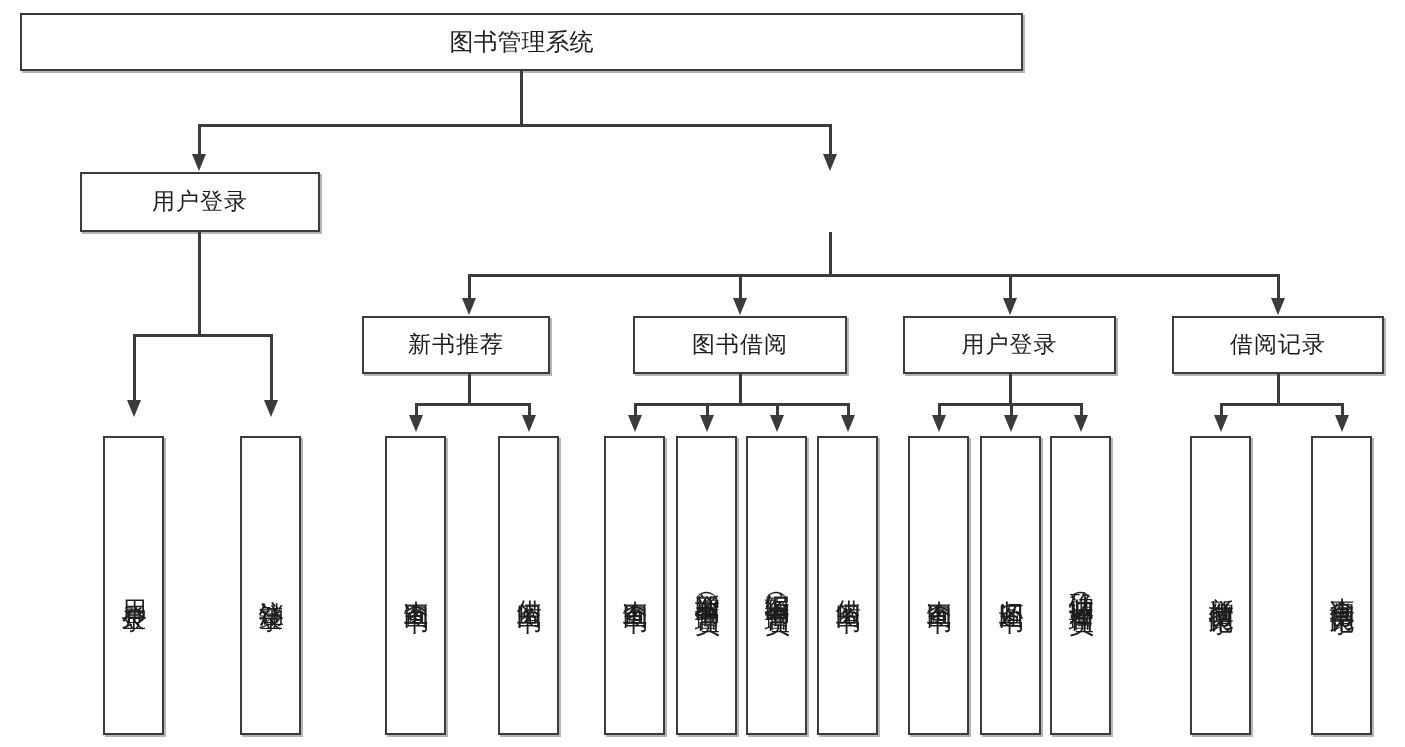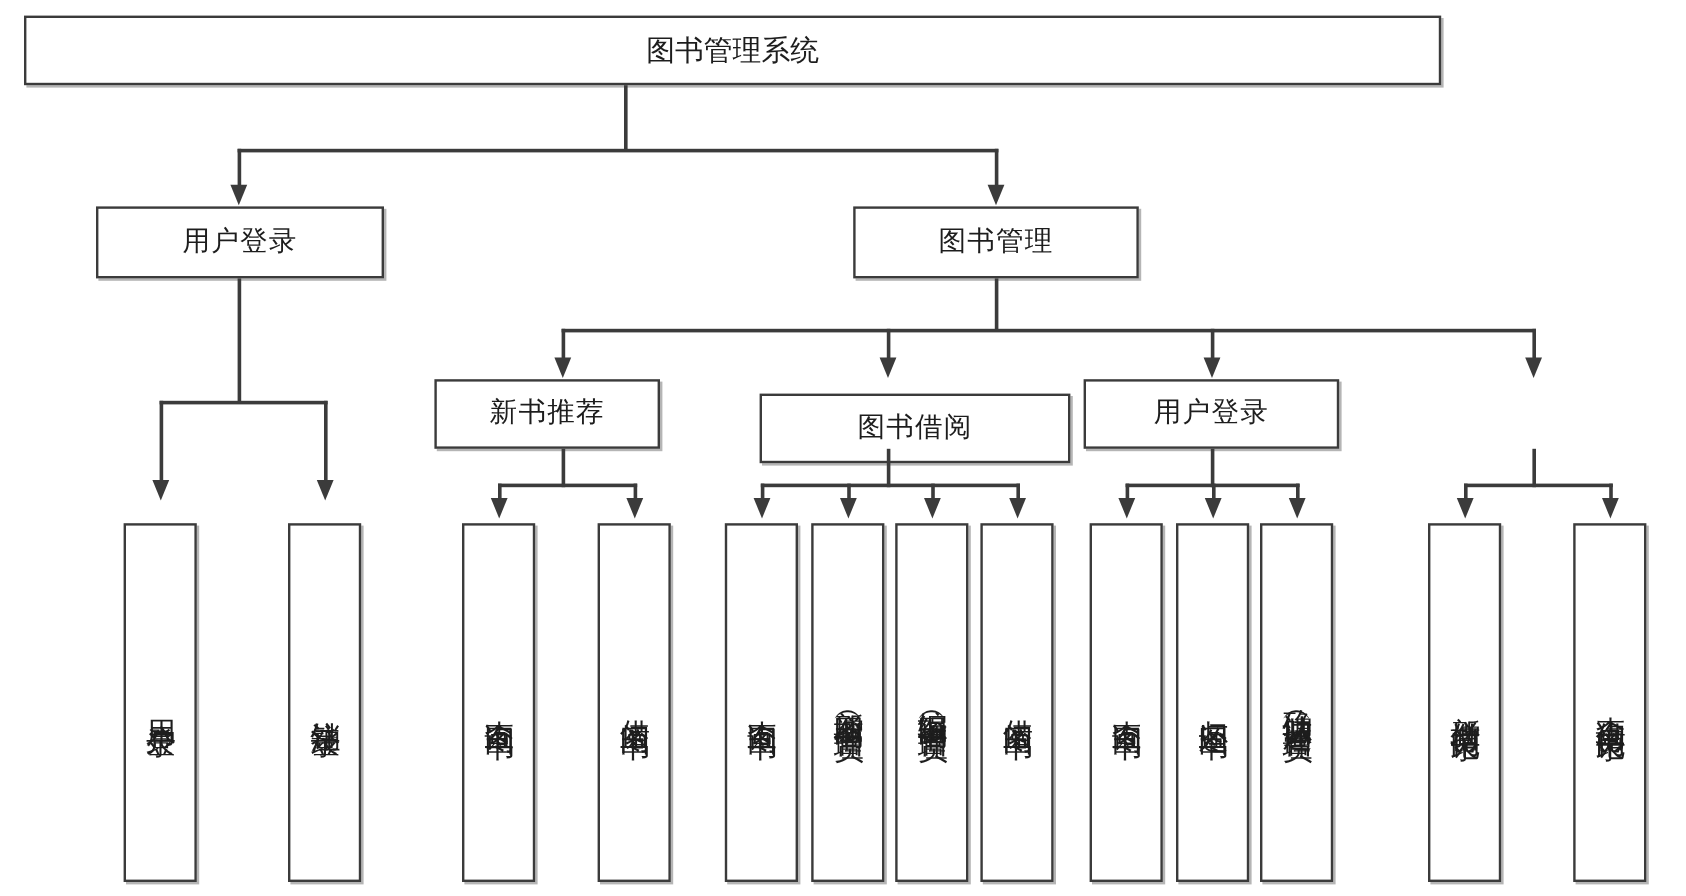--- a/index.html
+++ b/index.html
@@ -35,36 +35,33 @@
   
   #wm{position:absolute;left:1188px;top:714px;
       font-size:19px;color:#b9b9b9;white-space:nowrap;
       font-family:"DejaVu Sans","Liberation Sans",sans-serif;}
 </style>
 </head>
 <body>
 
 <div id="stage">
 
-  <div class="node root" style="left:20px;top:13px;width:1181px;height:58px;">
+  <div class="node root" style="left:20px;top:13px;width:1003px;height:58px;">
     <span>图书管理系统</span>
   </div>
 
   <div class="ln v" style="left:520px;top:71px;height:54px;"></div>
   <div class="ln h" style="left:198px;top:124px;width:634px;"></div>
   <div class="ln v" style="left:198px;top:124px;height:32px;"></div>
   <div class="arw" style="left:192px;top:154px;"></div>
   <div class="ln v" style="left:829px;top:124px;height:32px;"></div>
   <div class="arw" style="left:823px;top:154px;"></div>
 
   <div class="node h" style="left:80px;top:172px;width:240px;height:60px;">
     <span>用户登录</span>
-  </div>
-  <div class="node h" style="left:711px;top:172px;width:238px;height:60px;">
-    <span>图书管理</span>
   </div>
 
   <div class="ln v" style="left:198px;top:232px;height:104px;"></div>
   <div class="ln h" style="left:133px;top:334px;width:140px;"></div>
   <div class="ln v" style="left:133px;top:334px;height:68px;"></div>
   <div class="arw" style="left:127px;top:400px;"></div>
   <div class="ln v" style="left:270px;top:334px;height:68px;"></div>
   <div class="arw" style="left:264px;top:400px;"></div>
 
   <div class="ln v" style="left:829px;top:232px;height:44px;"></div>
@@ -74,25 +71,28 @@
   <div class="ln v" style="left:739px;top:274px;height:26px;"></div>
   <div class="arw" style="left:733px;top:298px;"></div>
   <div class="ln v" style="left:1009px;top:274px;height:26px;"></div>
   <div class="arw" style="left:1003px;top:298px;"></div>
   <div class="ln v" style="left:1277px;top:274px;height:26px;"></div>
   <div class="arw" style="left:1271px;top:298px;"></div>
 
   <div class="node h" style="left:362px;top:316px;width:188px;height:58px;">
     <span>新书推荐</span>
   </div>
-  <div class="node h" style="left:633px;top:316px;width:259px;height:58px;margin-top:12px;">
+  <div class="node h" style="left:633px;top:316px;width:214px;height:58px;">
     <span>图书借阅</span>
   </div>
   <div class="node h" style="left:903px;top:316px;width:213px;height:58px;">
     <span>用户登录</span>
+  </div>
+  <div class="node h" style="left:1172px;top:316px;width:212px;height:58px;">
+    <span>借阅记录</span>
   </div>
 
   <div class="ln v" style="left:468px;top:374px;height:32px;"></div>
   <div class="ln h" style="left:415px;top:403px;width:116px;"></div>
   <div class="ln v" style="left:415px;top:403px;height:14px;"></div>
   <div class="arw" style="left:409px;top:415px;"></div>
   <div class="ln v" style="left:528px;top:403px;height:14px;"></div>
   <div class="arw" style="left:522px;top:415px;"></div>
 
   <div class="ln v" style="left:739px;top:374px;height:32px;"></div>

